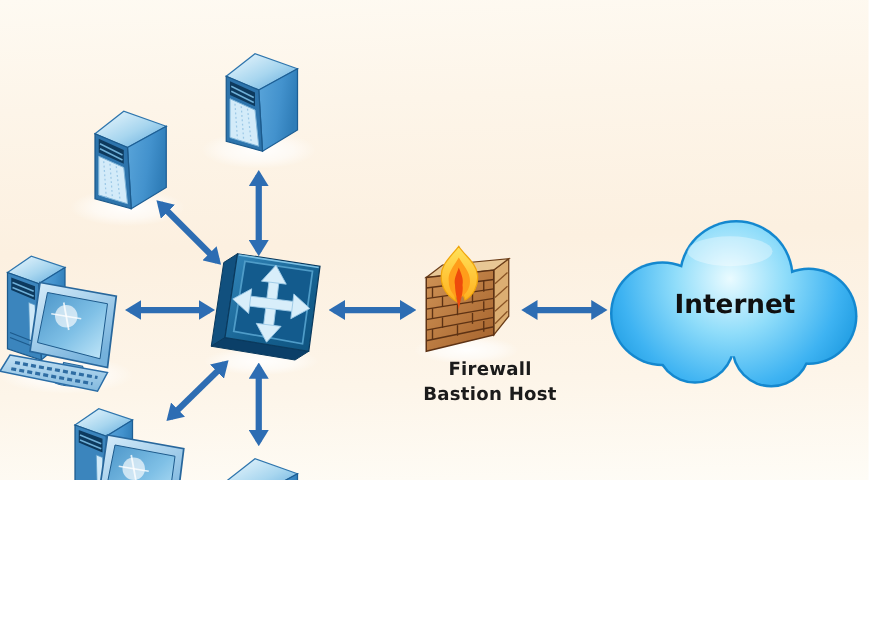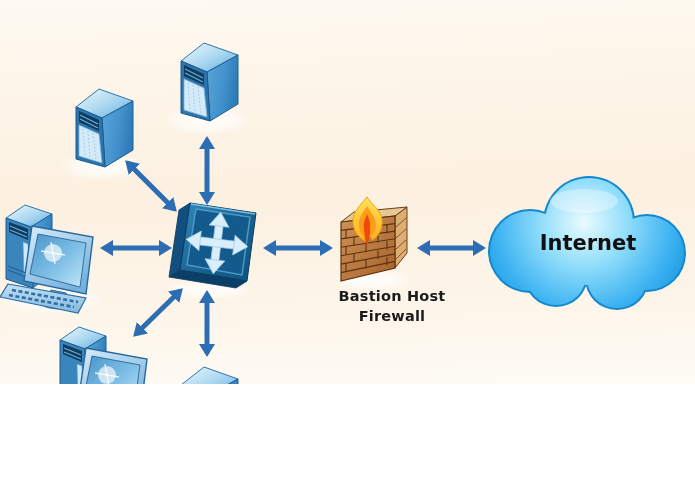--- a/index.html
+++ b/index.html
@@ -259,17 +259,17 @@
       <line x1="128" y1="163" x2="174" y2="209"></line>
       <line x1="104" y1="248" x2="168" y2="248"></line>
       <line x1="180" y1="291" x2="136" y2="334"></line>
       <line x1="207" y1="294" x2="207" y2="353"></line>
       <line x1="267" y1="248" x2="329" y2="248"></line>
       <line x1="421" y1="248" x2="482" y2="248"></line>
     </g>
   </svg>
 
   <div class="diagram-label" style="left:312px;top:287px;width:160px;">
+    <div>Firewall</div>
     <div>Bastion Host</div>
-    <div>Firewall</div>
   </div>
 
 </div>
 
 </body></html>

